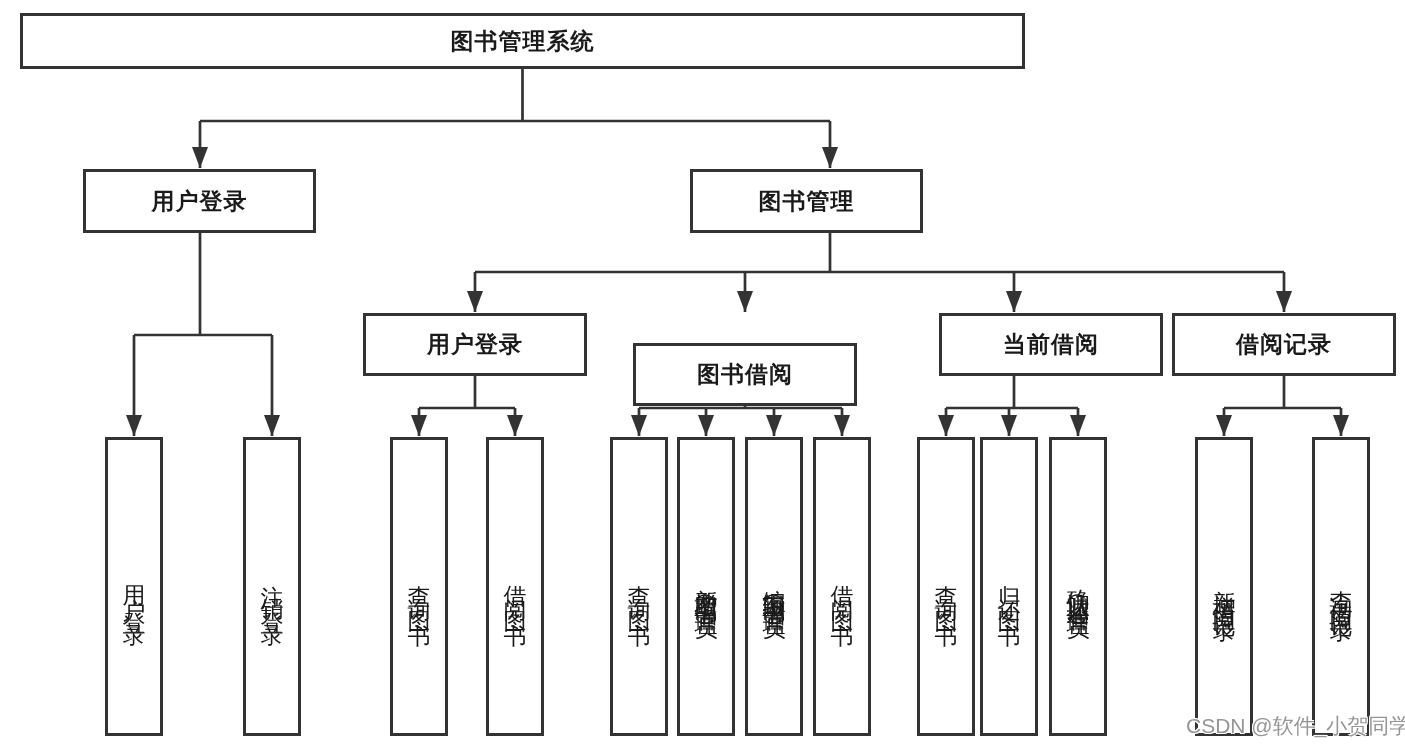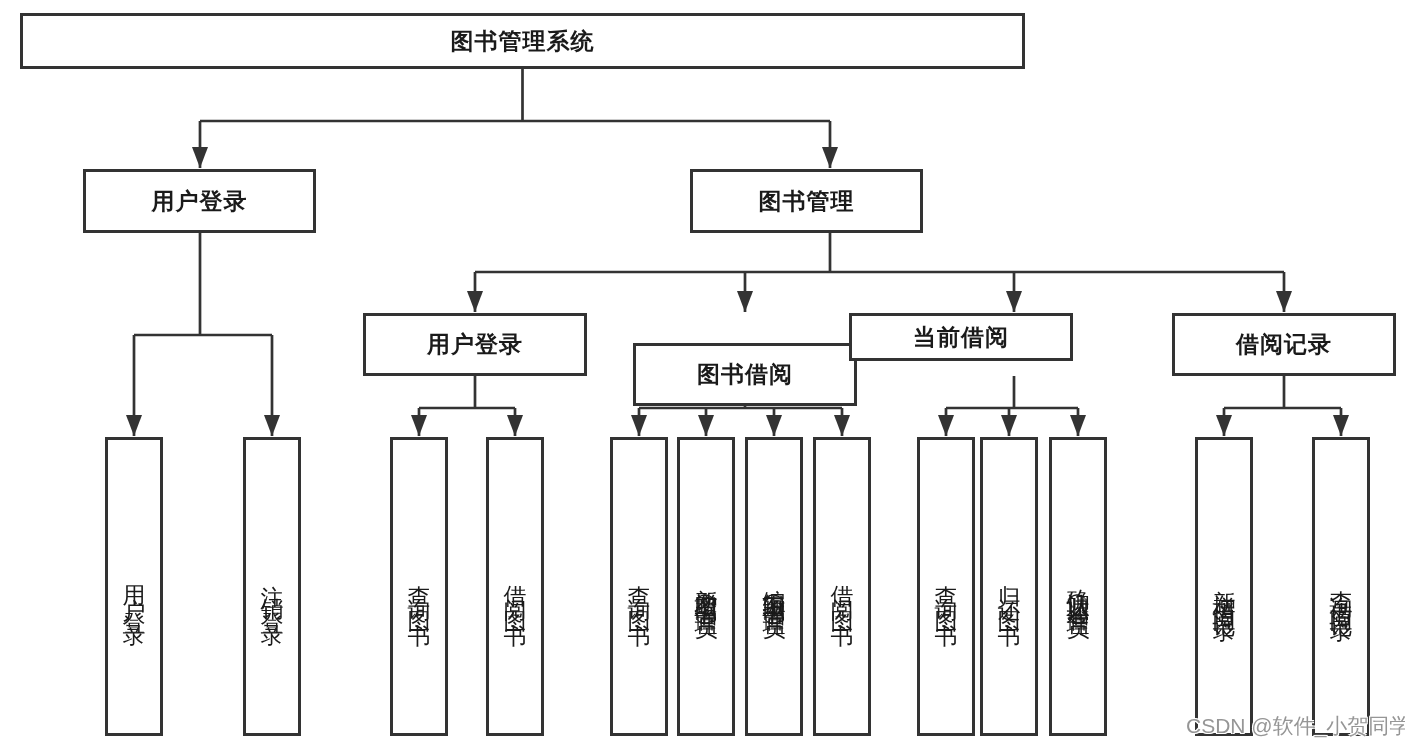--- a/index.html
+++ b/index.html
@@ -121,21 +121,21 @@
   <div class="box hbox" style="left:690px; top:169px; width:233px; height:64px;">
     <span>图书管理</span>
   </div>
 
   <div class="box hbox" style="left:363px; top:313px; width:224px; height:63px;">
     <span>用户登录</span>
   </div>
   <div class="box hbox" style="left:633px; top:313px; width:224px; height:63px;margin-top:30px;">
     <span>图书借阅</span>
   </div>
-  <div class="box hbox" style="left:849px; top:313px; width:224px; height:48px;">
+  <div class="box hbox" style="left:939px; top:313px; width:224px; height:63px;">
     <span>当前借阅</span>
   </div>
   <div class="box hbox" style="left:1172px; top:313px; width:224px; height:63px;">
     <span>借阅记录</span>
   </div>
 
   <div class="box vbox" style="left:105px; top:437px; width:58px; height:299px;">
     <span class="vlabel ls4">用户登录</span>
   </div>
   <div class="box vbox" style="left:243px; top:437px; width:58px; height:299px;">

